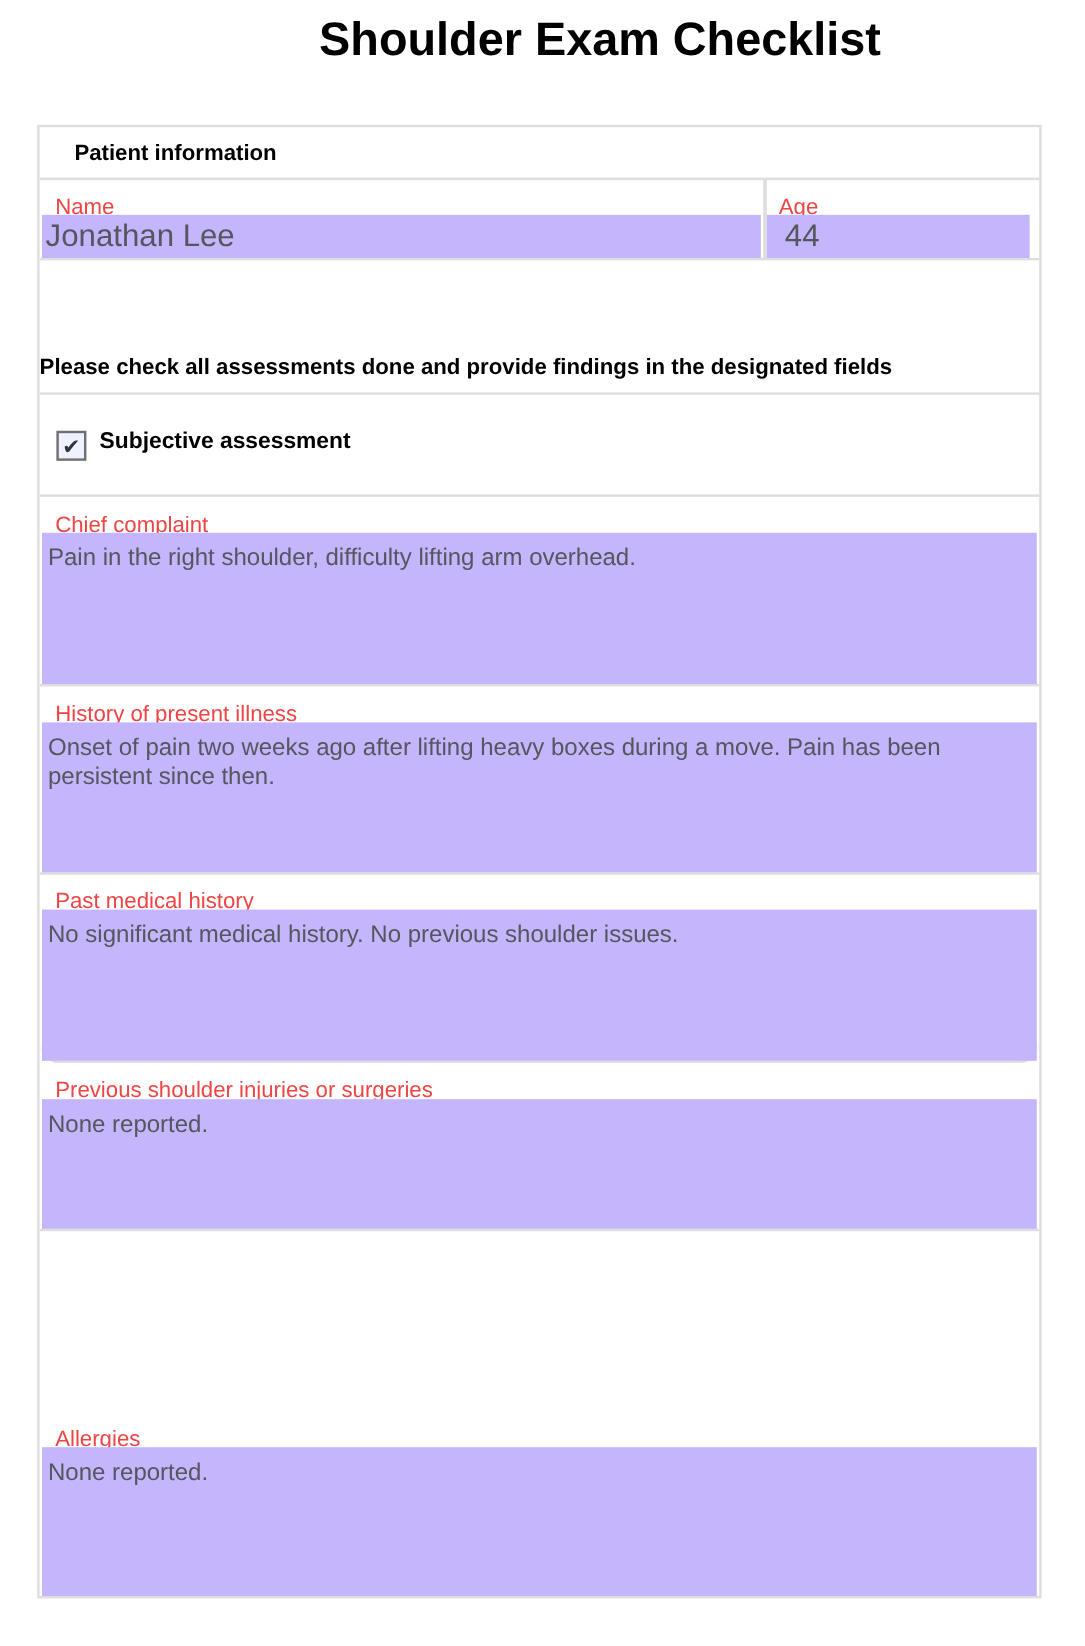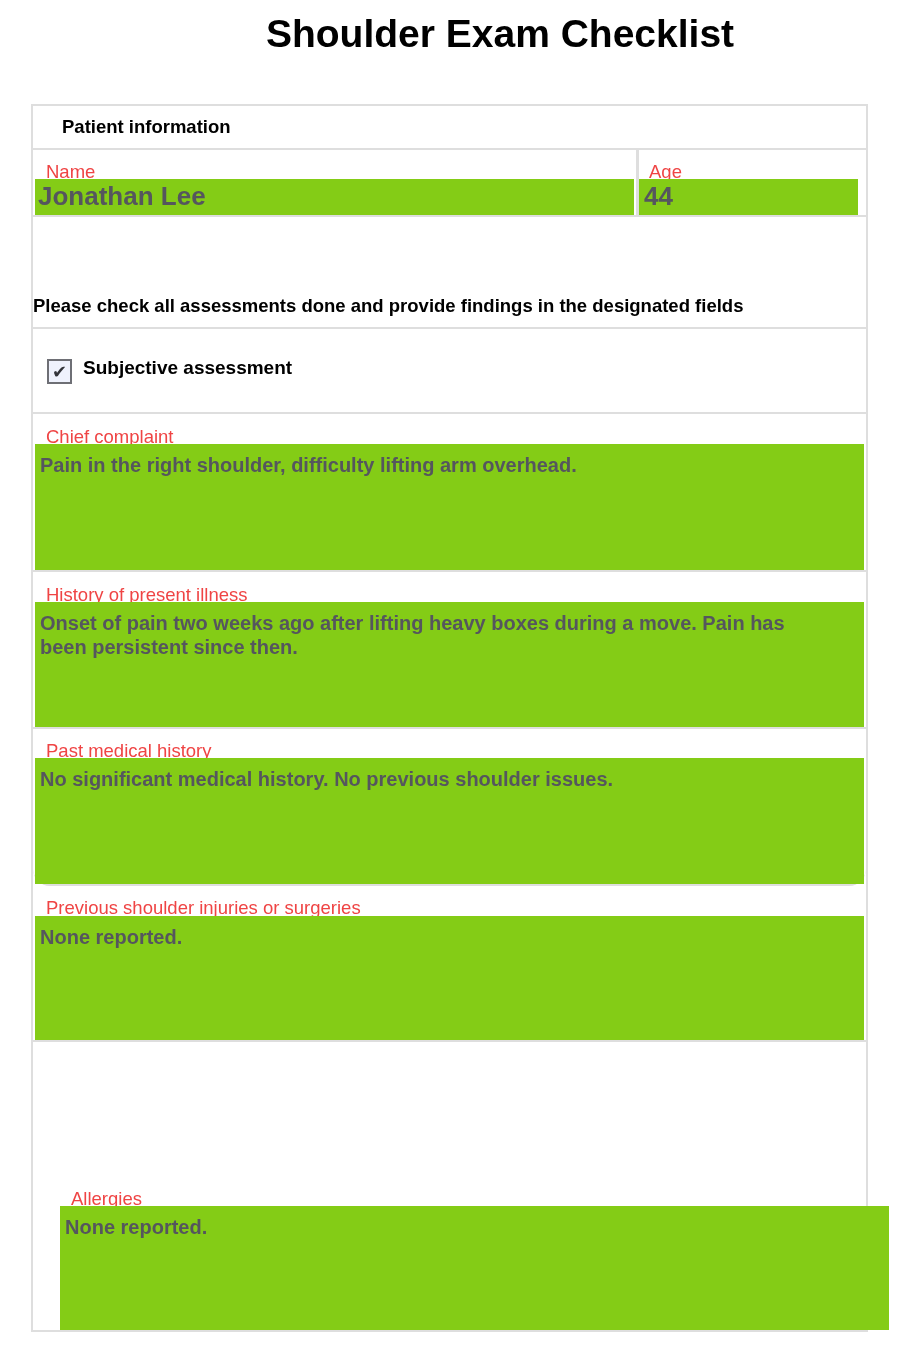--- a/index.html
+++ b/index.html
@@ -26,21 +26,21 @@
     }
 
     .cell { position: absolute; top: 0; height: 100%; }
     .cell.divider { border-right: 3px solid #dedede; }
 
     .label {
       position: absolute; left: 13px; font-size: 18.5px; color: #ef4444; line-height: 22px;
     }
 
     .field-bg {
-      position: absolute; left: 2px; right: 2px; background: #84cc16; font-weight: bold;
+      position: absolute; left: 2px; right: 2px; background: #c4b5fd;
     }
 
     .value-lg {
       position: absolute; left: 3px; font-size: 26px; color: #55565e; line-height: 30px;
       white-space: nowrap;
     }
 
     .value-md {
       position: absolute; left: 5px; right: 40px; font-size: 20px; color: #55565e; line-height: 24px;
     }
@@ -73,21 +73,21 @@
   <div class="row" style="top:44px; height:67px;">
     <div class="cell divider" style="left:0; width:606px;">
       <span class="label" style="top:11px;">Name</span>
       <div class="field-bg" style="top:29px; bottom:0;">
         <span class="value-lg" style="top:2px;">Jonathan Lee</span>
       </div>
     </div>
     <div class="cell" style="left:606px; width:221px;">
       <span class="label" style="top:11px; left:10px;">Age</span>
       <div class="field-bg" style="top:29px; bottom:0; left:0;">
-        <span class="value-lg" style="top:2px; left:5px;text-align:center;">44</span>
+        <span class="value-lg" style="top:2px; left:15px;text-align:center;">44</span>
       </div>
     </div>
   </div>
 
 
   <div class="row instruction" style="top:178px; height:45px;">
     <span>Please check all assessments done and provide findings in the designated fields</span>
   </div>
 
   <div class="row" style="top:223px; height:85px;">
@@ -111,28 +111,28 @@
     </div>
   </div>
 
   <div class="row" style="top:623px; height:157px;border-radius:17px;">
     <span class="label" style="top:11px;">Past medical history</span>
     <div class="field-bg" style="top:29px; bottom:0;">
       <span class="value-md" style="top:9px;">No significant medical history. No previous shoulder issues.</span>
     </div>
   </div>
 
-  <div class="row" style="top:780px; height:156px;">
+  <div class="row" style="top:780px; height:140px;">
     <span class="label" style="top:11px;">Previous shoulder injuries or surgeries</span>
     <div class="field-bg" style="top:30px; bottom:0;">
       <span class="value-md" style="top:9px;">None reported.</span>
     </div>
   </div>
 
 
-  <div class="row" style="top:1071px; height:153px; border-bottom:none;margin-left:25px;">
+  <div class="row" style="top:1071px; height:153px; border-bottom:none;">
     <span class="label" style="top:11px;">Allergies</span>
     <div class="field-bg" style="top:29px; bottom:0;">
       <span class="value-md" style="top:9px;">None reported.</span>
     </div>
   </div>
 
 </div>
 
 </body></html>

